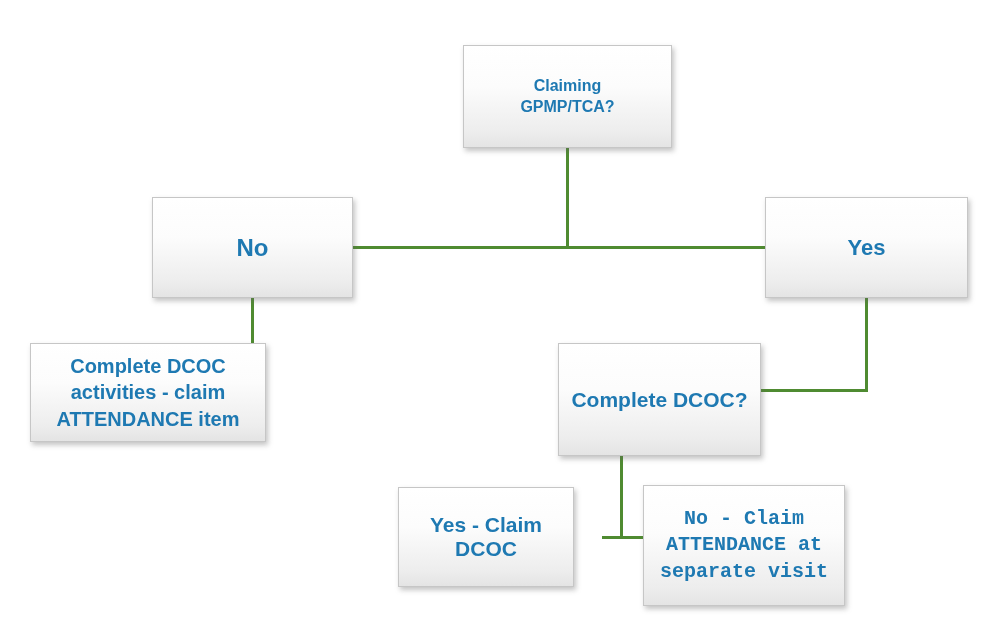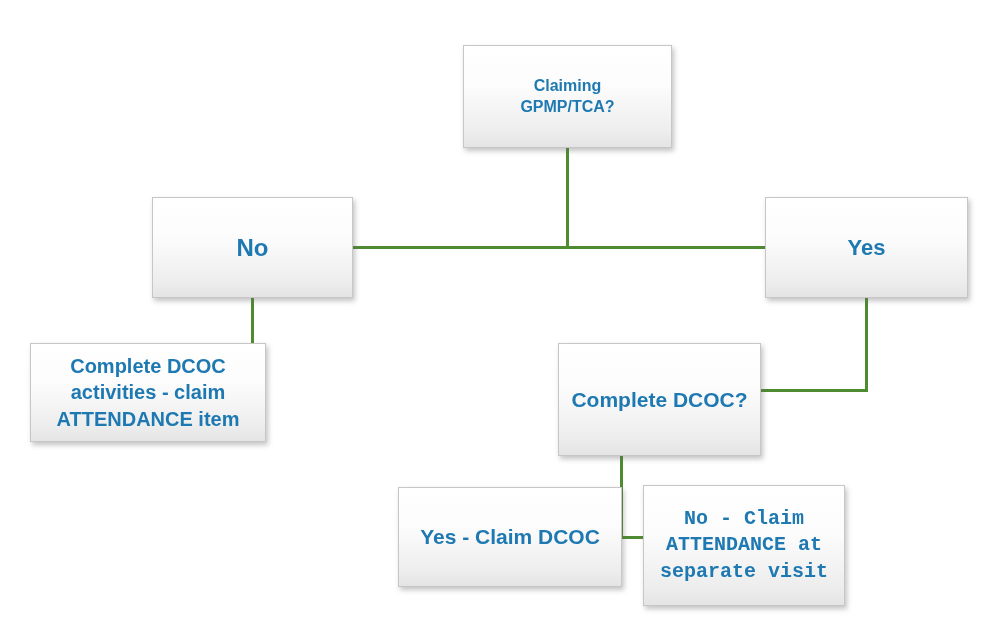--- a/index.html
+++ b/index.html
@@ -28,21 +28,21 @@
     font-weight: 700;
     box-sizing: border-box;
   }
   .node span { display: block; }
 
   .node-claiming            { left: 463px; top: 45px;  width: 209px; height: 103px; font-size: 16px; line-height: 1.3; padding: 0 30px; }
   .node-no                  { left: 152px; top: 197px; width: 201px; height: 101px; font-size: 24px; }
   .node-yes                 { left: 765px; top: 197px; width: 203px; height: 101px; font-size: 22px; text-align: center; }
   .node-complete-attendance { left: 30px;  top: 343px; width: 236px; height: 99px;  font-size: 20px; line-height: 1.32; padding: 0 11px; }
   .node-complete-dcoc       { left: 520px; top: 343px; width: 203px; height: 113px;  font-size: 21px; margin-left: 38px; }
-  .node-yes-claim-dcoc      { left: 398px; top: 487px; width: 224px; height: 100px; font-size: 21px; padding: 0 8px; }
+  .node-yes-claim-dcoc      { left: 398px; top: 487px; width: 176px; height: 100px; font-size: 21px; padding: 0 8px; }
   .node-no-claim-attendance { left: 643px; top: 485px; width: 202px; height: 121px; font-size: 20px; line-height: 1.32; padding: 16px 12px; font-family: Liberation Mono, monospace; }
 
   .edge {
     position: absolute;
     background: #4f8b31;
   }
   .edge.v { width: 3px; }
   .edge.h { height: 3px; }
 
   .edge-claiming-stem { left: 566px; top: 148px; height: 101px; }

